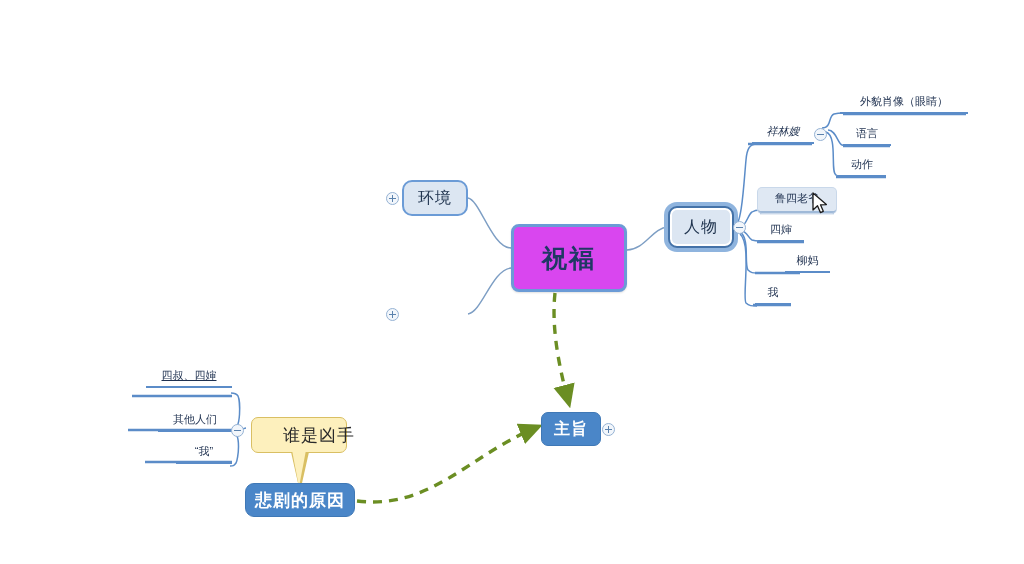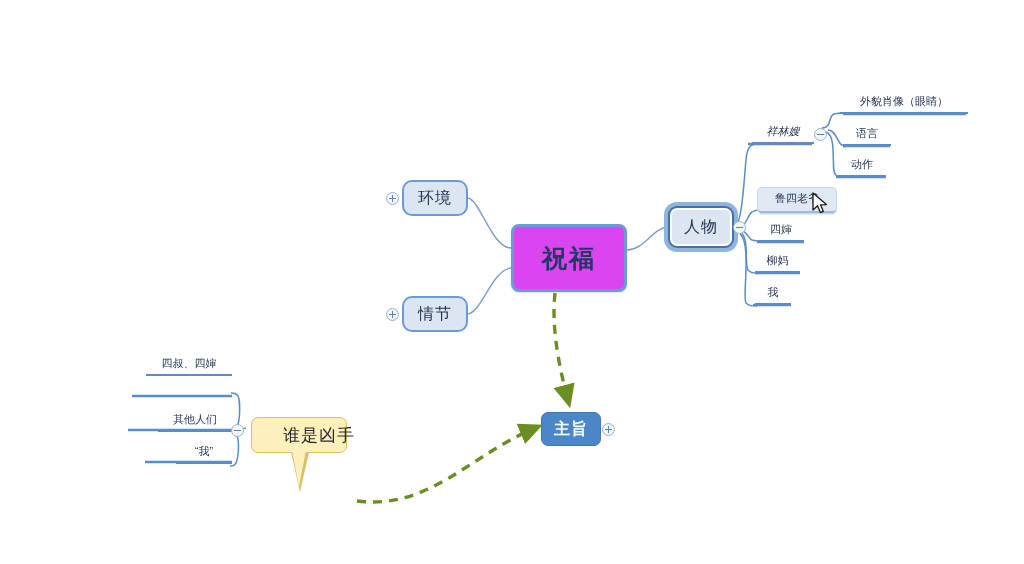--- a/index.html
+++ b/index.html
@@ -216,23 +216,20 @@
 
   <div class="node central" style="left:511px; top:224px; width:116px; height:68px;">
     <span>祝福</span>
   </div>
 
   <div class="node boxed" style="left:402px; top:180px; width:66px; height:36px;">
     <span>环境</span>
   </div>
   <div class="marker plus" style="left:386px; top:192px;"></div>
 
-  <div class="node boxed" style="left:402px; top:296px; width:66px; height:36px;">
-    <span>情节</span>
-  </div>
   <div class="marker plus" style="left:386px; top:308px;"></div>
 
   <div class="node boxed selected" style="left:668px; top:206px; width:66px; height:42px;">
     <span>人物</span>
   </div>
   <div class="marker" style="left:733px; top:221px;"></div>
 
   <div class="node underlined" style="left:752px; top:124px; width:62px; height:20px;font-style:italic;">
     <span>祥林嫂</span>
   </div>
@@ -248,50 +245,53 @@
     <span>动作</span>
   </div>
 
   <div class="node underlined hovered" style="left:758px; top:188px; width:78px; height:25px;">
     <span>鲁四老爷</span>
   </div>
 
   <div class="node underlined" style="left:758px; top:222px; width:46px; height:20px;align-items:center;">
     <span>四婶</span>
   </div>
-  <div class="node underlined" style="left:755px; top:253px; width:45px; height:20px;text-align:right;">
+  <div class="node underlined" style="left:785px; top:253px; width:45px; height:20px;text-align:right;">
     <span>柳妈</span>
   </div>
   <div class="node underlined" style="left:755px; top:285px; width:36px; height:20px;">
     <span>我</span>
   </div>
 
   <div class="node filled" style="left:541px; top:412px; width:60px; height:34px;">
     <span>主旨</span>
   </div>
   <div class="marker plus" style="left:602px; top:423px;"></div>
 
-  <div class="node underlined" style="left:146px; top:356px; width:86px; height:20px;">
+  <div class="node underlined" style="left:146px; top:368px; width:86px; height:20px;text-decoration:underline;">
     <span>四叔、四婶</span>
   </div>
   <div class="node underlined" style="left:158px; top:412px; width:74px; height:20px;">
     <span>其他人们</span>
   </div>
   <div class="node underlined" style="left:176px; top:444px; width:56px; height:20px;">
     <span>“我”</span>
   </div>
 
   <div class="marker" style="left:231px; top:424px;"></div>
 
   <div class="node callout" style="left:251px; top:417px; width:96px; height:36px;padding-left:40px;">
     <span>谁是凶手</span>
   </div>
   <div class="callout-tail" style="left:291px; top:452px;">
     <div class="tail-outer"></div>
     <div class="tail-inner"></div>
   </div>
 
+  <div class="node filled big" style="left:245px; top:483px; width:110px; height:34px;">
+    <span>悲剧的原因</span>
+  </div>
 
   <svg class="cursor" style="left:812px; top:192px;" viewBox="0 0 18 24">
     <path d="M1,1 L1,18 L5.5,13.8 L8.4,20.6 L11.3,19.3 L8.5,12.8 L14.4,12.6 Z" fill="#ffffff" stroke="#1a1a1a" stroke-width="1.3" stroke-linejoin="round"></path>
   </svg>
 
 </div>
 
 </body></html>

